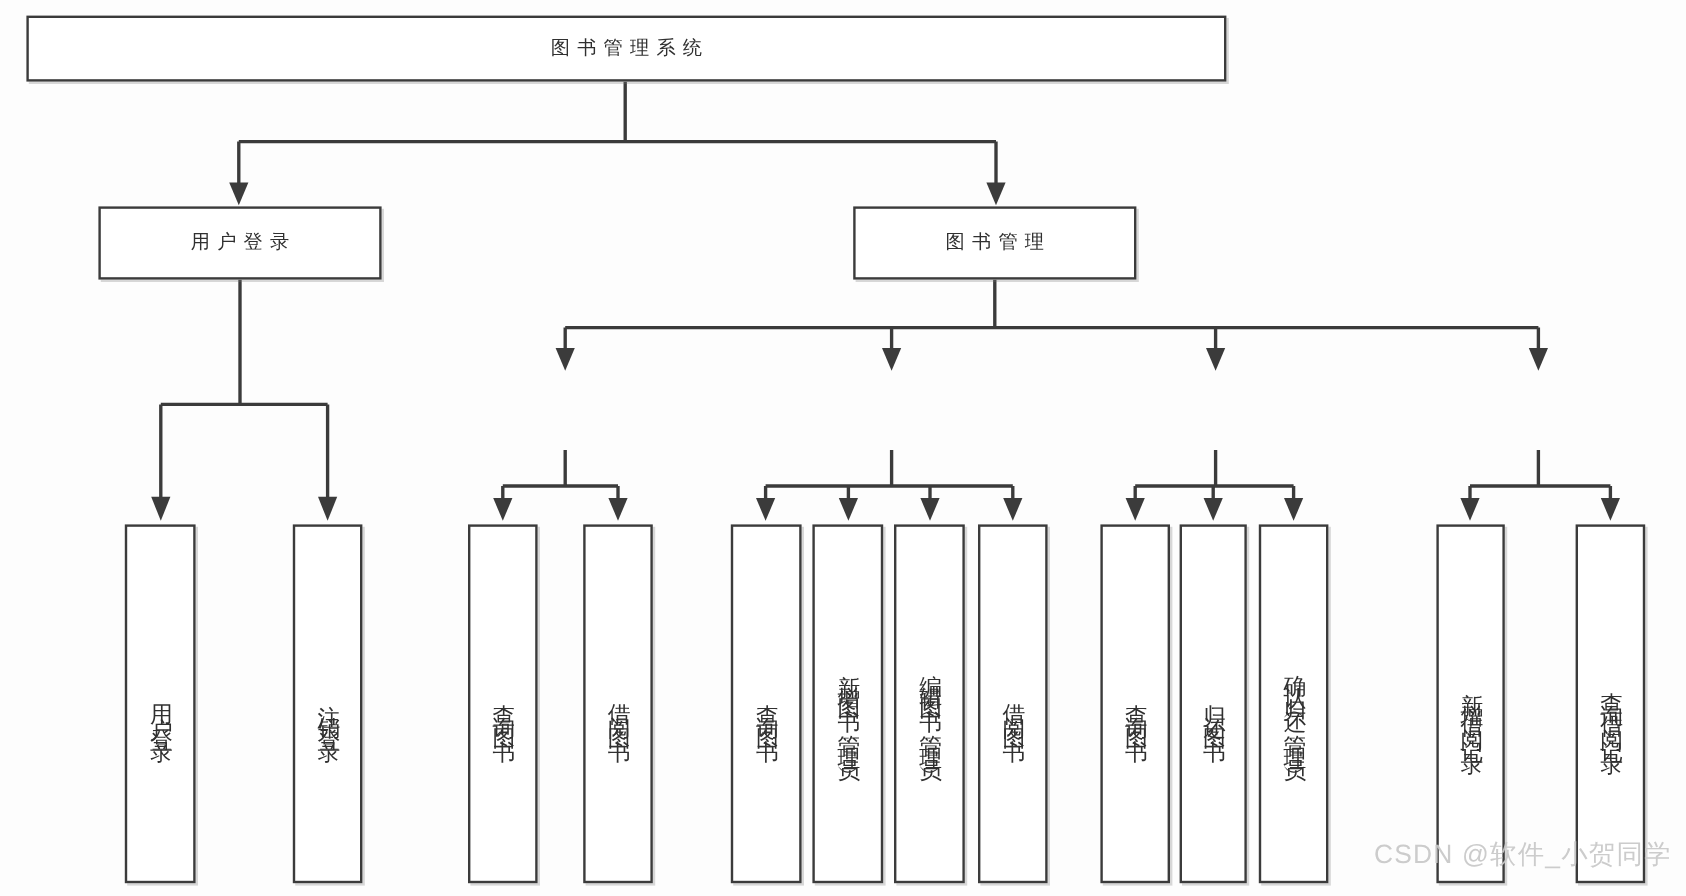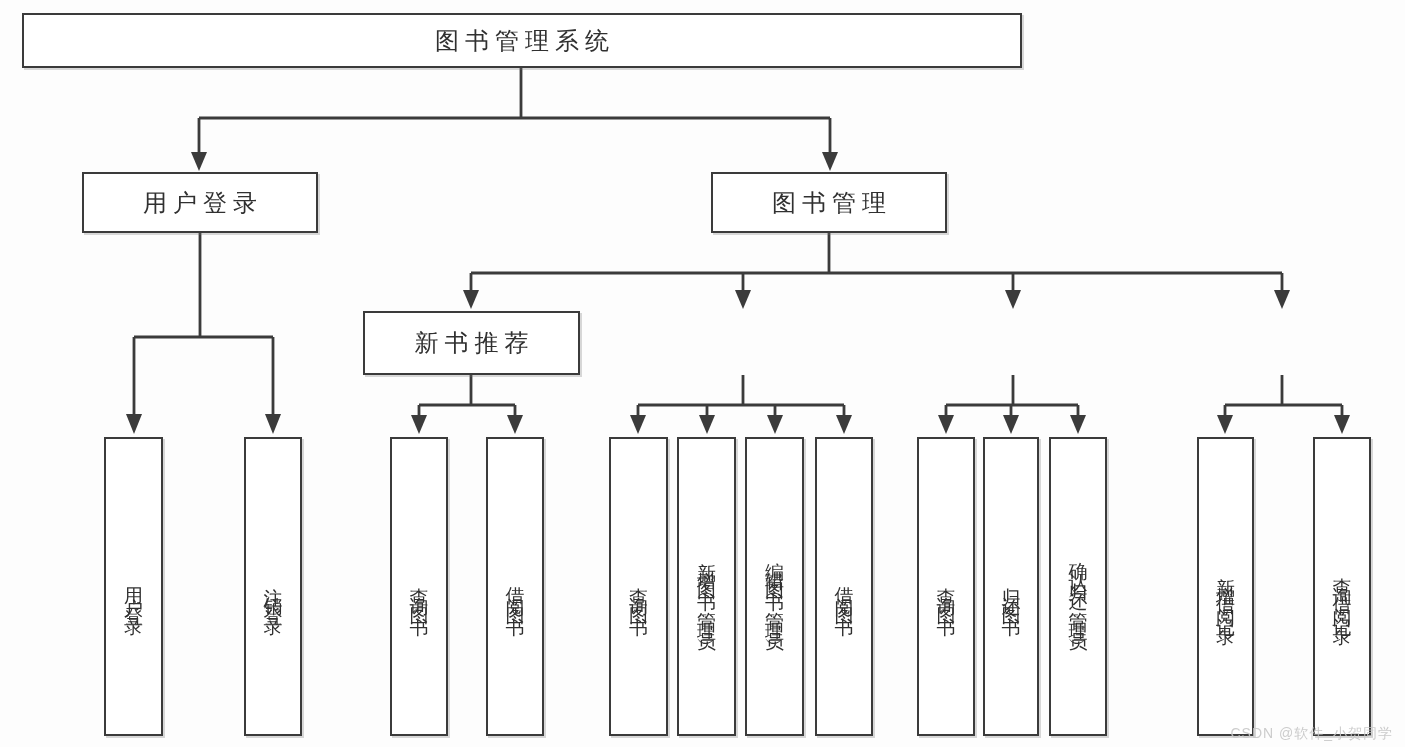--- a/index.html
+++ b/index.html
@@ -41,37 +41,37 @@
     position: absolute;
     background: var(--box-fill);
     border: 2.5px solid var(--box-border);
     box-shadow: 2px 2px 0 rgba(120,120,120,0.28);
     display: flex;
     align-items: center;
     justify-content: center;
     color: var(--text);
   }
   .hbox {
-    font-size: 24px;
+    font-size: 16px;
     letter-spacing: 6px;
   }
   .hbox .lbl { padding-left: 6px; }
   .vbox {
     writing-mode: vertical-rl;
     text-orientation: mixed;
     font-size: 19px;
     letter-spacing: 10px;
   }
   .vbox .lbl { padding-top: 10px; }
 
   .watermark {
     position: absolute;
     right: 12px;
-    bottom: 4px;
-    font-size: 14px;
+    bottom: 20px;
+    font-size: 22px;
     letter-spacing: 1px;
     color: var(--watermark);
     opacity: 0.92;
     white-space: nowrap;
     z-index: 5;
   }
 </style>
 </head>
 <body>
 
@@ -124,23 +124,20 @@
     <span class="lbl">图书管理系统</span>
   </div>
 
   <div class="node hbox" style="left:82px; top:172px; width:236px; height:61px;">
     <span class="lbl">用户登录</span>
   </div>
   <div class="node hbox" style="left:711px; top:172px; width:236px; height:61px;">
     <span class="lbl">图书管理</span>
   </div>
 
-  <div class="node hbox" style="left:363px; top:311px; width:217px; height:64px;">
-    <span class="lbl">新书推荐</span>
-  </div>
 
   <div class="node vbox" style="left:104px; top:437px; width:59px; height:299px;">
     <span class="lbl">用户登录</span>
   </div>
   <div class="node vbox" style="left:244px; top:437px; width:58px; height:299px;">
     <span class="lbl">注销登录</span>
   </div>
 
   <div class="node vbox" style="left:390px; top:437px; width:58px; height:299px;">
     <span class="lbl">查询图书</span>

